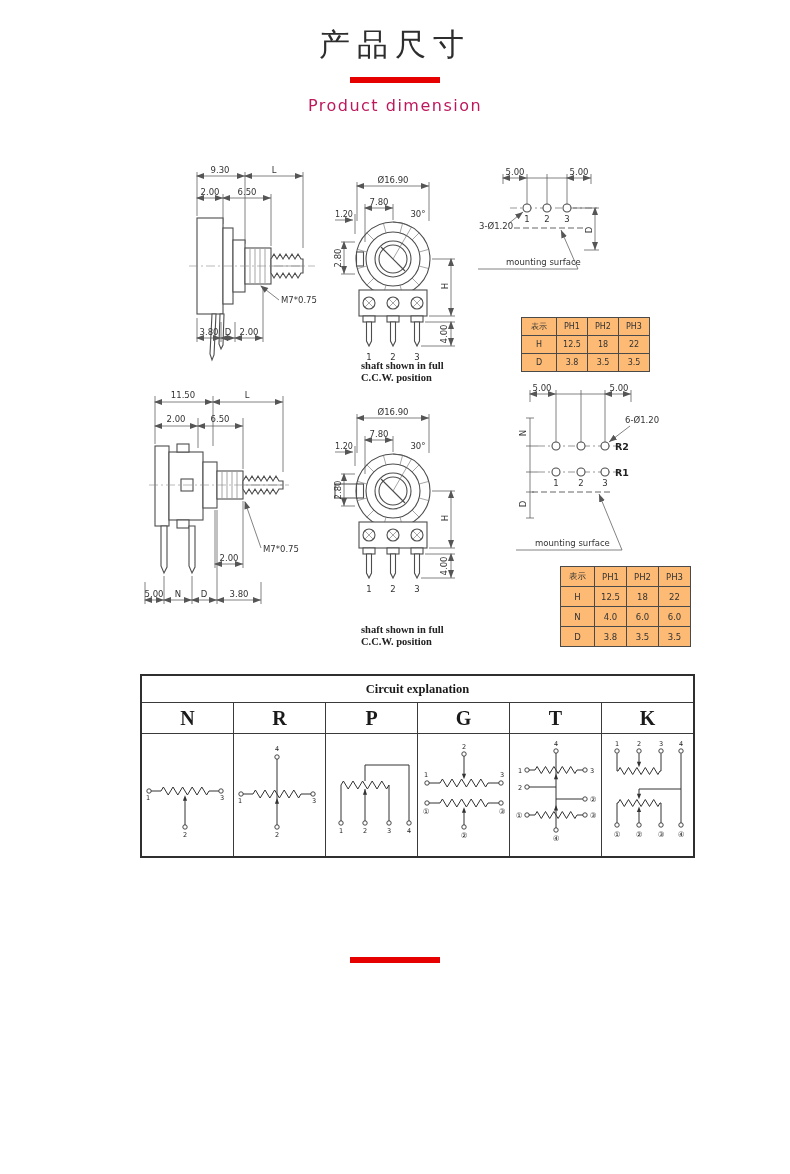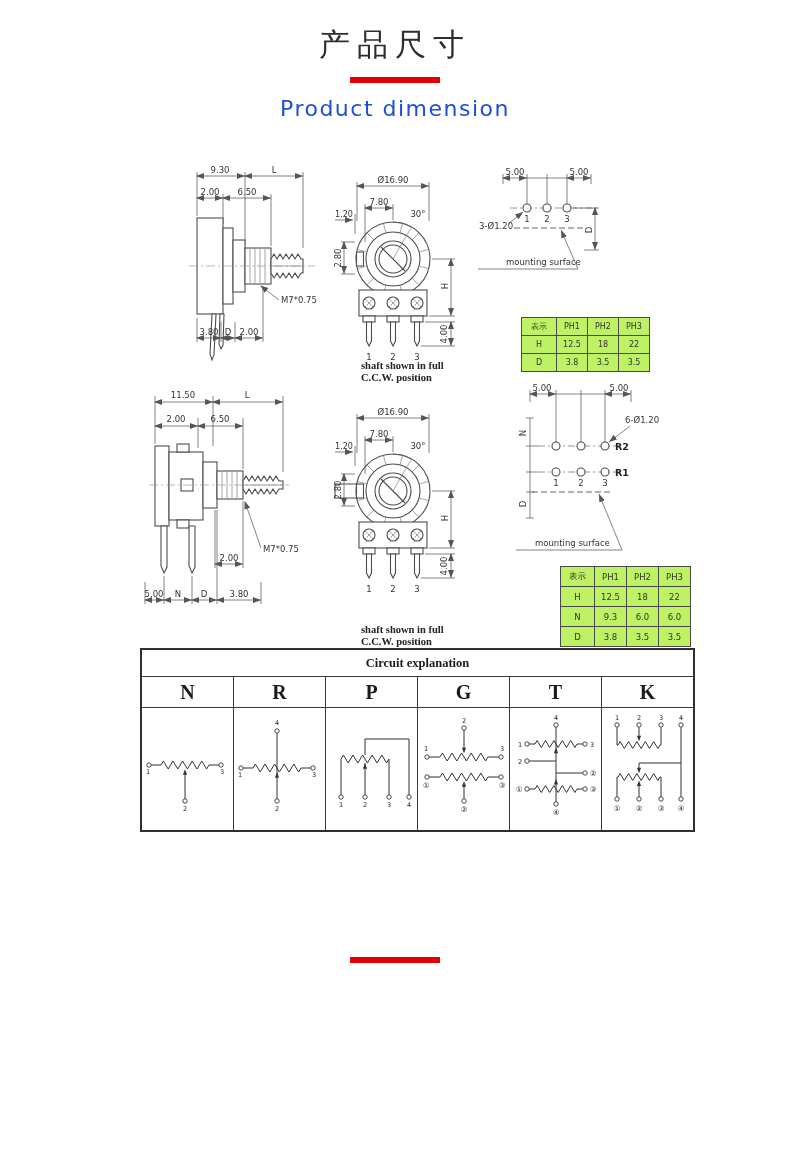--- a/index.html
+++ b/index.html
@@ -1,45 +1,45 @@
 <!DOCTYPE html>
 <html><head>
 <meta charset="utf-8">
 <style>
   html,body{margin:0;padding:0;background:#fff}
   .page{position:relative;width:790px;height:1174px;background:#fff;overflow:hidden;
         font-family:"DejaVu Sans","Liberation Sans",sans-serif;border-radius:10px;}
   .sec{position:absolute;left:0;width:790px;text-align:center}
   .cn-title{font-size:31px;color:#2d2d2d;letter-spacing:7px}
   .red-bar{width:90px;height:6px;background:#e60000;margin:11px auto 0}
-  .en-title{font-size:22px;color:#1d4ed8;letter-spacing:1.5px;margin-top:13px}
+  .en-title{font-size:16px;color:#be185d;letter-spacing:1.5px;margin-top:13px}
 
   svg.draw{position:absolute;overflow:visible}
   .dim{stroke:#5a5a5a;stroke-width:0.75;fill:none}
   .obj{stroke:#4d4d4d;stroke-width:1.1;fill:none}
   .objf{fill:#fff;stroke:#4d4d4d;stroke-width:1.1}
   .thin{stroke:#6a6a6a;stroke-width:0.6;fill:none}
   .cl{stroke:#8a8a8a;stroke-width:0.6;stroke-dasharray:9 3 2 3;fill:none}
   .hl{stroke:#6a6a6a;stroke-width:0.7;stroke-dasharray:7 3 2 3;fill:none}
   .md{stroke:#555;stroke-width:0.9;stroke-dasharray:6 3;fill:none}
   text.dt{font-size:8.5px;fill:#333;font-family:"DejaVu Sans",sans-serif}
   text.sm{font-size:8px}
   .mid{text-anchor:middle}
   text.cap{font-family:"Liberation Serif",serif;font-weight:bold;font-size:10.5px;fill:#222}
   text.gang{font-size:9.5px;fill:#222;font-weight:bold}
 
-  table.spec{position:absolute;border-collapse:collapse;background:#bef264}
+  table.spec{position:absolute;border-collapse:collapse;background:#fdba74}
   table.spec td{border:1px solid #4a4a4a;text-align:center;color:#333;padding:0;
                 font-family:"DejaVu Sans",sans-serif}
   table.t1 td{width:30px;height:17px;font-size:8px}
   table.t1 td:first-child{width:34px}
   table.t2 td{width:31px;height:19px;font-size:8.5px}
   table.t2 td:first-child{width:33px}
 
-  table.circ{position:absolute;left:140px;top:648px;border-collapse:collapse;background:#fff;
+  table.circ{position:absolute;left:140px;top:674px;border-collapse:collapse;background:#fff;
              border:2px solid #2f2f2f}
   table.circ td{border:1px solid #3a3a3a;text-align:center;padding:0}
   .circ .capt{height:26px;font-family:"Liberation Serif",serif;font-weight:bold;
               font-size:12.5px;color:#1a1a1a}
   .circ .letter{height:30px;width:91px;font-family:"Liberation Serif",serif;font-weight:bold;
                 font-size:20px;color:#1a1a1a}
   .circ .cell{height:122px;width:91px;vertical-align:middle}
   .cirline{stroke:#333;stroke-width:1;fill:none}
   .cirdot{fill:#fff;stroke:#333;stroke-width:0.9}
   .cirarrow{fill:#333;stroke:none}
@@ -311,21 +311,21 @@
       <td>PH3</td>
     </tr>
     <tr>
       <td>H</td>
       <td>12.5</td>
       <td>18</td>
       <td>22</td>
     </tr>
     <tr>
       <td>N</td>
-      <td>9.3</td>
+      <td>4.0</td>
       <td>6.0</td>
       <td>6.0</td>
     </tr>
     <tr>
       <td>D</td>
       <td>3.8</td>
       <td>3.5</td>
       <td>3.5</td>
     </tr>
   </tbody>

